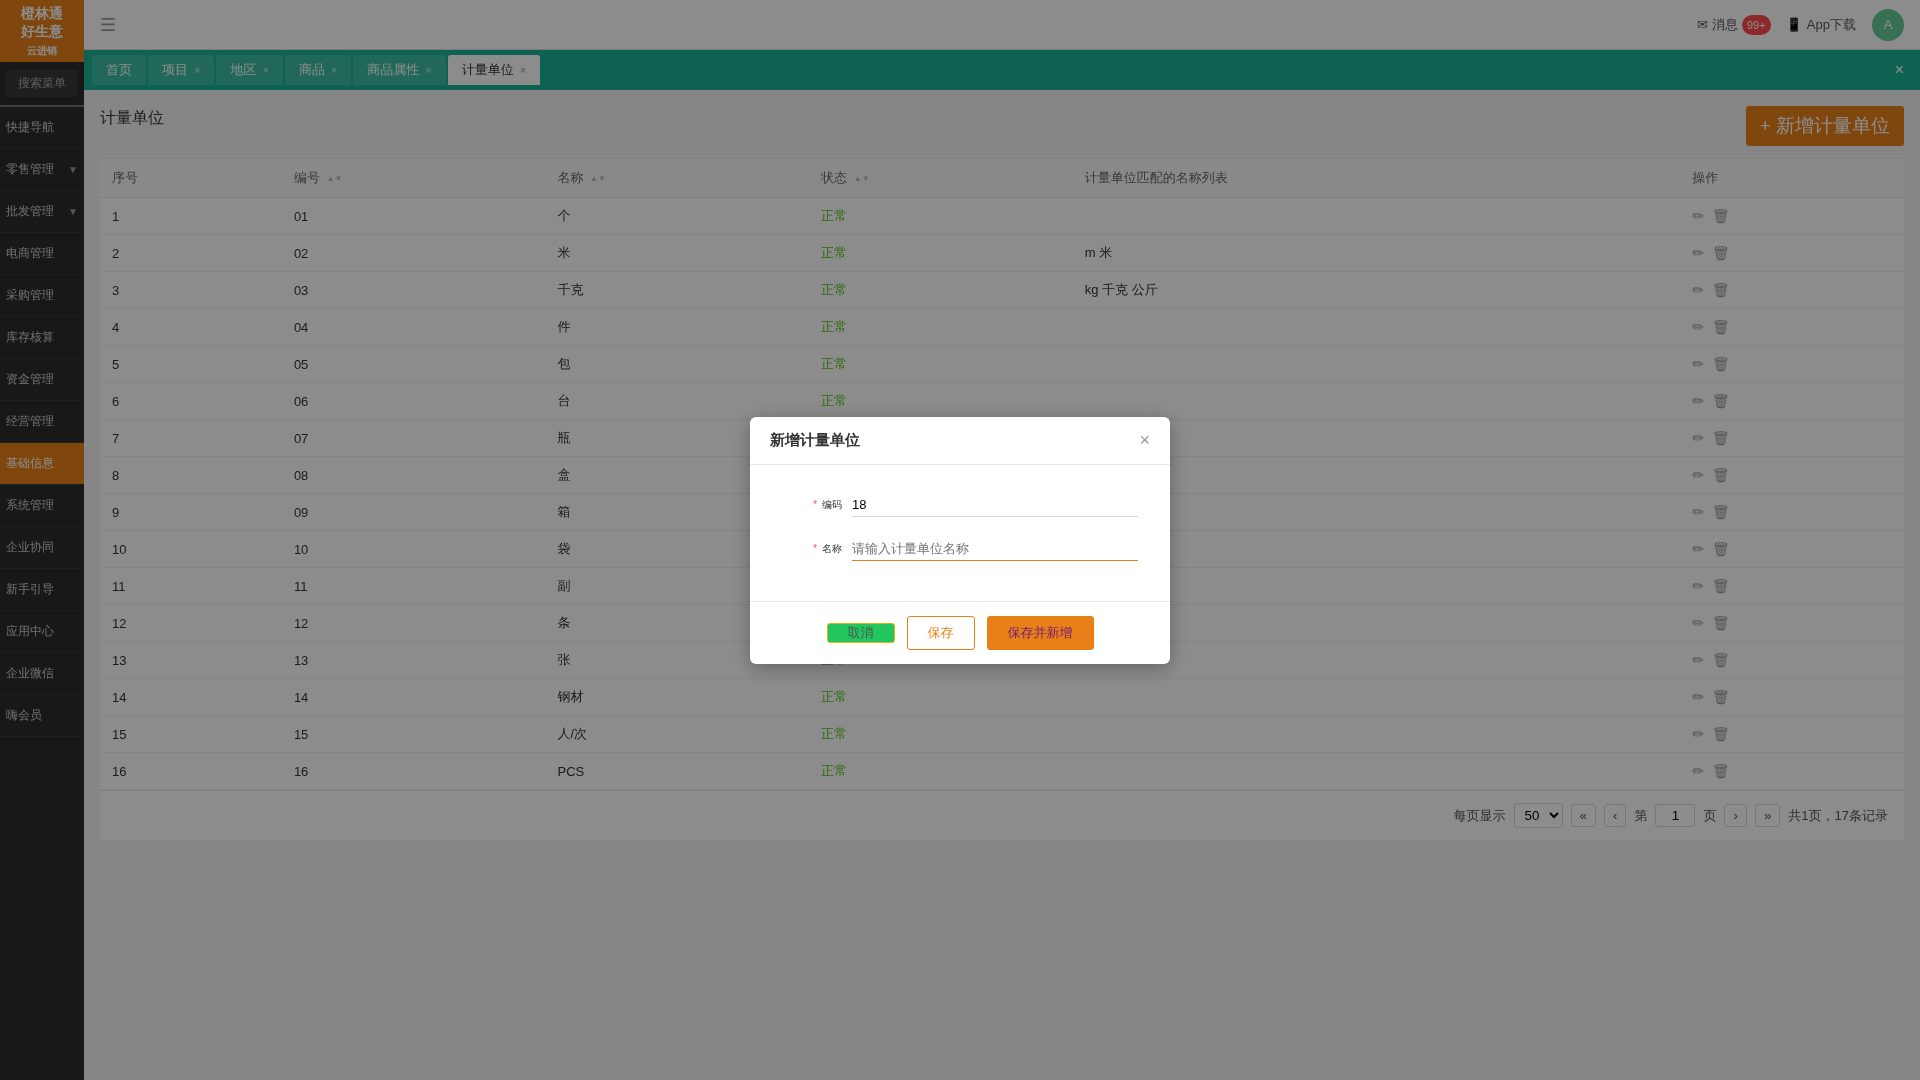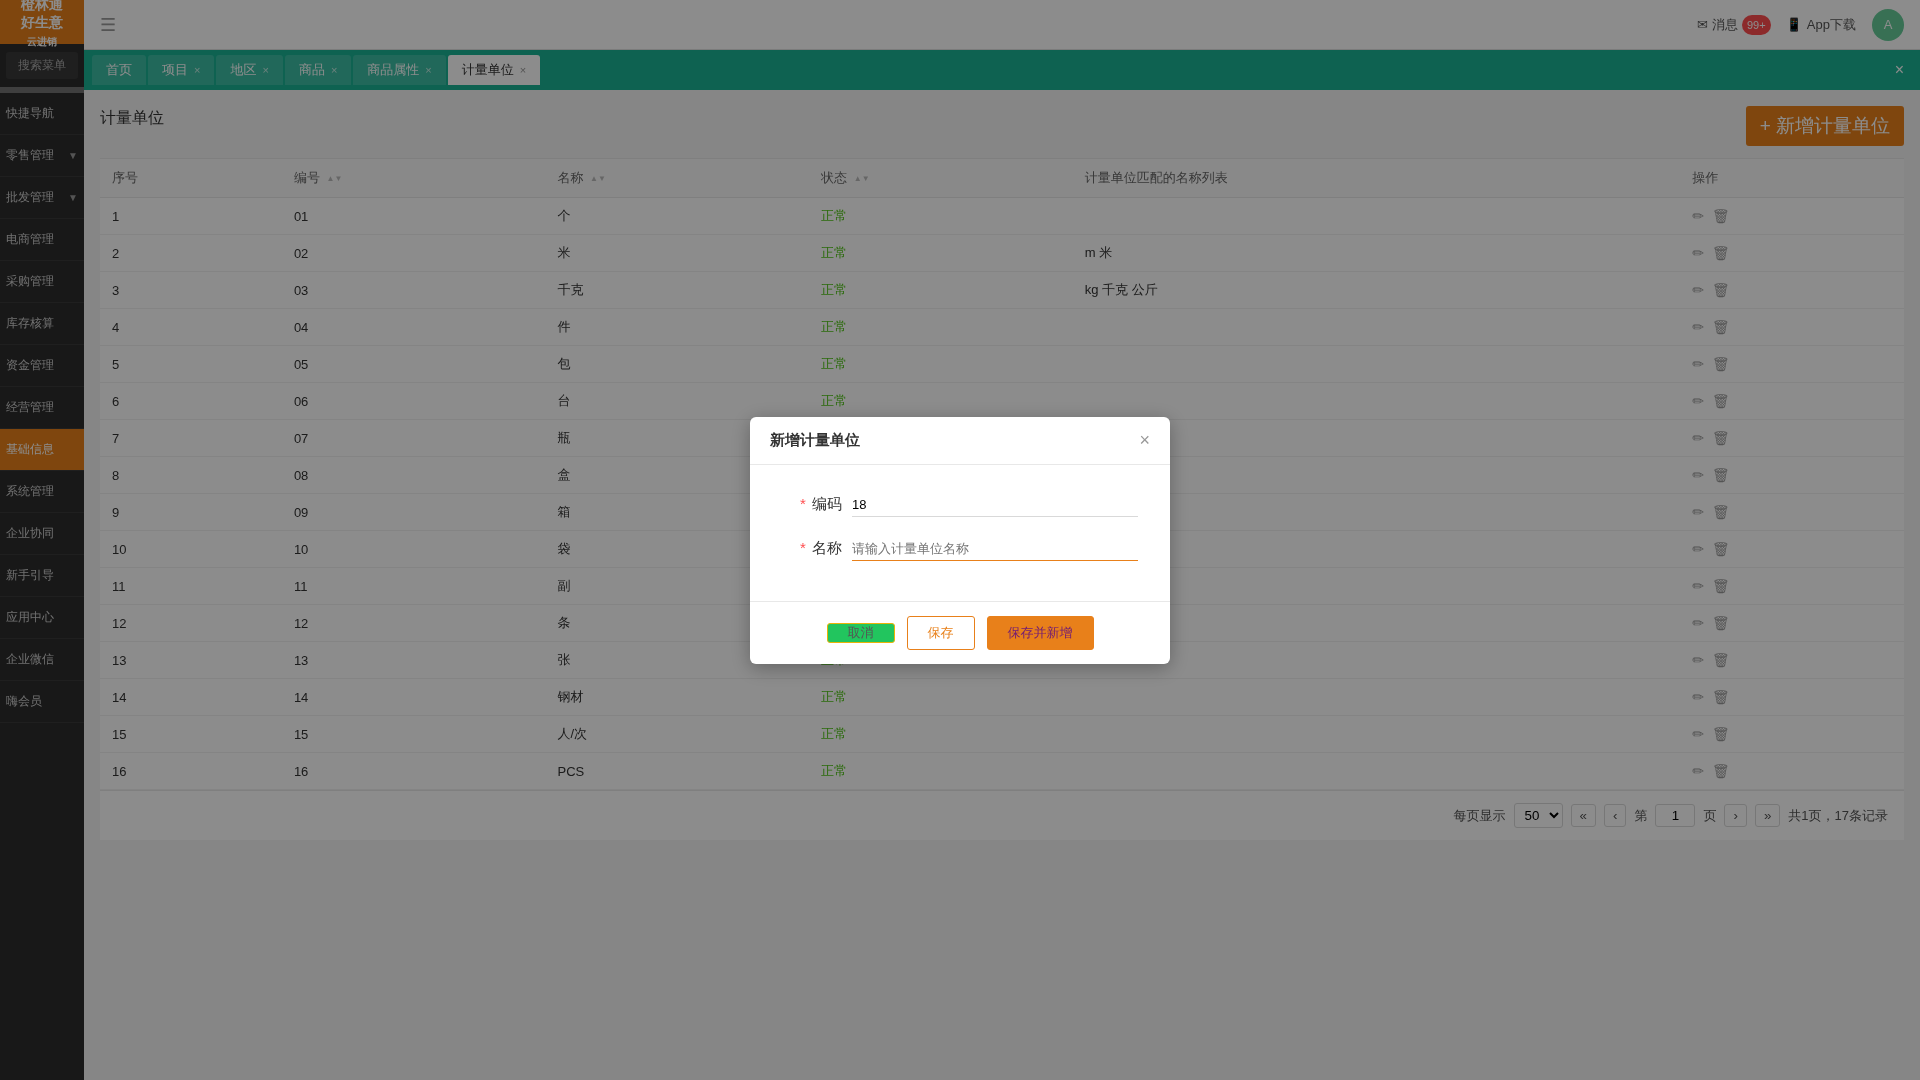--- a/index.html
+++ b/index.html
@@ -1,22 +1,22 @@
 <!DOCTYPE html>
 <html><head>
   <meta charset="utf-8">
   <style>
     * { box-sizing: border-box; margin: 0; padding: 0; }
     body { font-family: 'Microsoft YaHei', Arial, sans-serif; font-size: 13px; background: #f0f0f0; color: #333; height: 1080px; width: 1920px; overflow: hidden; display: flex; }
 
     
     .sidebar { width: 84px; background: #2c2c2c; color: #ccc; display: flex; flex-direction: column; height: 1080px; flex-shrink: 0; }
-    .sidebar-logo { background: #e8801a; padding: 10px; text-align: center; height: 44px; display: flex; align-items: center; justify-content: center; }
+    .sidebar-logo { background: #e8801a; padding: 10px; text-align: center; height: 62px; display: flex; align-items: center; justify-content: center; }
     .sidebar-logo-text { color: white; font-weight: bold; font-size: 14px; }
-    .sidebar-search { padding: 8px 6px; border-bottom: 6px solid #737373; }
+    .sidebar-search { padding: 8px 6px; border-bottom: 2px solid #737373; }
     .sidebar-search-btn { width: 100%; background: #3a3a3a; border: none; color: #aaa; padding: 5px; border-radius: 3px; cursor: pointer; font-size: 12px; text-align: center; }
     .sidebar-nav-item { padding: 12px 6px; text-align: center; cursor: pointer; color: #ccc; font-size: 12px; border-bottom: 1px solid #3a3a3a; display: flex; align-items: center; justify-content: space-between; }
     .sidebar-nav-item.active { background: #e8801a; color: white; }
     .sidebar-nav-item .arrow { font-size: 10px; color: #999; }
 
     
     .main-area { flex: 1; display: flex; flex-direction: column; height: 1080px; overflow: hidden; }
 
     
     .top-header { height: 50px; background: #fff; display: flex; align-items: center; justify-content: space-between; padding: 0 16px; border-bottom: 1px solid #e0e0e0; flex-shrink: 0; }
@@ -56,21 +56,21 @@
     .page-input { border: 1px solid #d9d9d9; padding: 3px 6px; border-radius: 3px; width: 40px; text-align: center; }
 
     
     .modal-overlay { position: fixed; top: 0; left: 0; width: 1920px; height: 1080px; background: rgba(0,0,0,0.45); display: flex; align-items: center; justify-content: center; z-index: 1000; }
     .modal { background: white; border-radius: 6px; width: 420px; box-shadow: 0 4px 20px rgba(0,0,0,0.3); }
     .modal-header { padding: 14px 20px; border-bottom: 1px solid #e8e8e8; display: flex; align-items: center; justify-content: space-between; }
     .modal-title { font-size: 15px; font-weight: bold; color: #333; }
     .modal-close { background: none; border: none; cursor: pointer; font-size: 18px; color: #999; line-height: 1; }
     .modal-body { padding: 28px 32px 20px; }
     .form-row { display: flex; align-items: center; margin-bottom: 20px; }
-    .form-label { width: 60px; text-align: right; font-size: 15px; color: #333; flex-shrink: 0; }
+    .form-label { width: 60px; text-align: right; font-size: 10px; color: #333; flex-shrink: 0; }
     .form-label .required { color: #ff4d4f; margin-right: 2px; }
     .form-input { flex: 1; border: none; border-bottom: 1px solid #d9d9d9; padding: 4px 0; font-size: 13px; outline: none; margin-left: 10px; }
     .form-input.has-value { border-bottom-color: #d9d9d9; }
     .form-input.name-input { border-bottom-color: #e8801a; }
     .modal-footer { padding: 14px 20px; border-top: 1px solid #e8e8e8; display: flex; align-items: center; justify-content: center; gap: 12px; }
     .btn-cancel { background: #22c55e; border: 1px solid #eab308; color: #555; padding: 0 20px; border-radius: 3px; cursor: pointer; font-size: 13px; }
     .btn-save { background: white; border: 1px solid #e8801a; color: #e8801a; padding: 7px 20px; border-radius: 3px; cursor: pointer; font-size: 13px; }
     .btn-save-add { background: #e8801a; border: 1px solid #e8801a; color: #701a75; padding: 7px 20px; border-radius: 3px; cursor: pointer; font-size: 13px; }
 
     .tab-bar-close { color: white; font-size: 16px; cursor: pointer; margin-left: auto; padding: 0 8px; }

